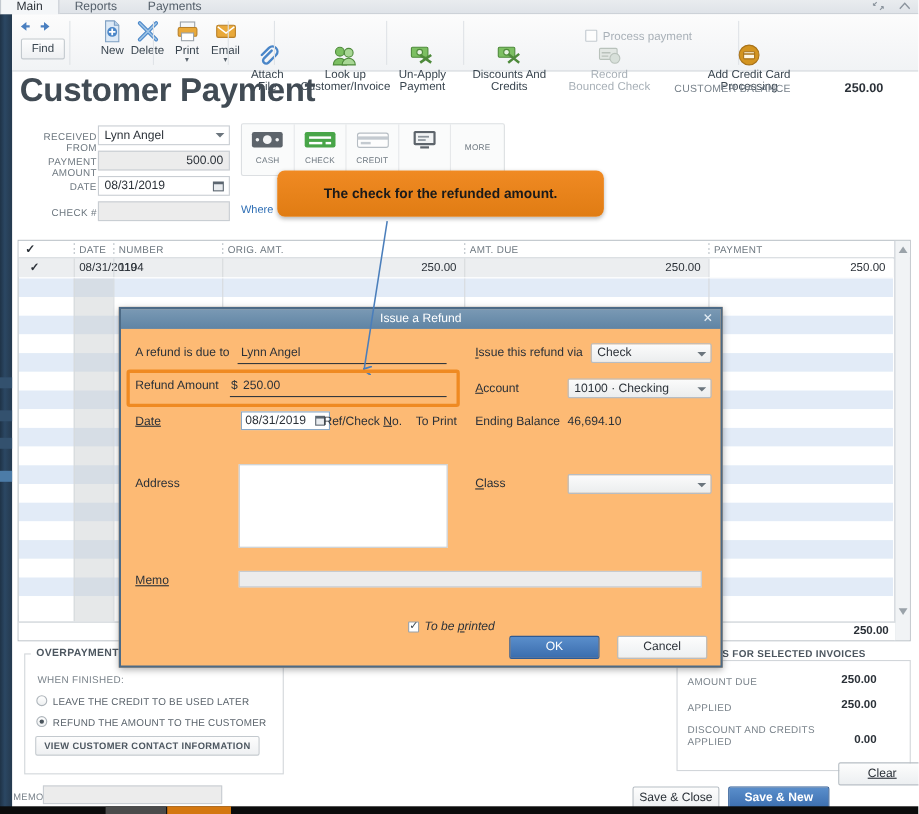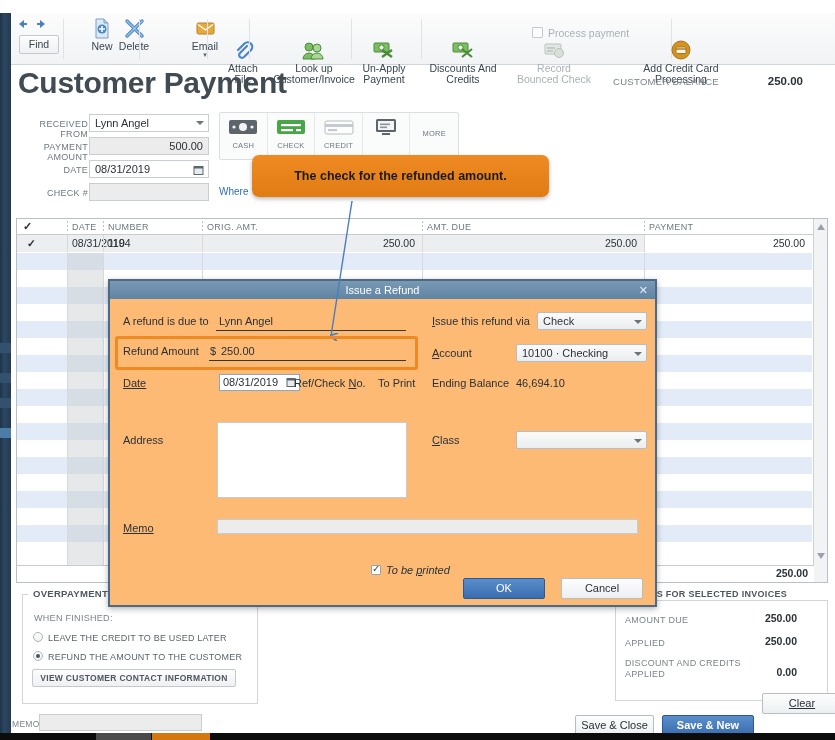--- a/index.html
+++ b/index.html
@@ -181,20 +181,39 @@
 
   
   .taskbar { position:absolute; left:0; bottom:0; width:835px; height:7px; background:#0c0c0c; }
   .tb-seg { position:absolute; bottom:0; height:7px; }
 </style>
 </head>
 <body>
 
 <div id="root">
 
+  <div class="titlebar">
+    <div class="tabstrip">
+      <div class="tab active">Main</div>
+      <div class="tab">Reports</div>
+      <div class="tab">Payments</div>
+    </div>
+    <div class="winbtns">
+      <span class="winbtn">
+        <svg width="11" height="9" viewBox="0 0 11 9">
+            <path d="M1 4 L4 1 M1 4 L1 2 M1 4 L3 4 M10 5 L7 8 M10 5 L10 7 M10 5 L8 5" stroke="#8b949d" stroke-width="1" fill="none"></path>
+          </svg>
+      </span>
+      <span class="winbtn">
+        <svg width="13" height="9" viewBox="0 0 13 9">
+            <path d="M2 7 L6.5 2 L11 7" stroke="#8b949d" stroke-width="1.2" fill="none"></path>
+          </svg>
+      </span>
+    </div>
+  </div>
 
   <div class="rail">
     <div class="rail-chip" style="top:330px;height:10px;background:#33516e;"></div>
     <div class="rail-chip" style="top:360px;height:10px;background:#33516e;"></div>
     <div class="rail-chip" style="top:385px;height:10px;background:#33516e;"></div>
     <div class="rail-chip" style="top:415px;height:10px;background:#4c7ca8;"></div>
   </div>
 
   <div class="ribbon">
     <div class="navarrows">
@@ -230,20 +249,31 @@
         <svg width="21" height="21" viewBox="0 0 21 21">
             <path d="M3 3 L18 18 M18 3 L3 18" stroke="#4a86c8" stroke-width="3.4" stroke-linecap="round"></path>
             <path d="M3 3 L18 18 M18 3 L3 18" stroke="#9cc3e6" stroke-width="1.4" stroke-linecap="round"></path>
           </svg>
       </span>
       <span>Delete</span>
     </div>
 
     <div class="rb-sep" style="left:128px;"></div>
 
+    <div class="rb-item" style="left:122px;">
+      <span class="ico">
+        <svg width="21" height="21" viewBox="0 0 21 21">
+            <rect x="4" y="2" width="13" height="5" fill="#f5f7f8" stroke="#9aa2a9"></rect>
+            <rect x="2" y="7" width="17" height="8" rx="1.5" fill="#e9a93a" stroke="#b8802a"></rect>
+            <rect x="5" y="12" width="11" height="7" fill="#fff" stroke="#9aa2a9"></rect>
+          </svg>
+      </span>
+      <span>Print</span>
+      <span class="caret">▾</span>
+    </div>
 
     <div class="rb-item" style="left:157px;">
       <span class="ico">
         <svg width="21" height="21" viewBox="0 0 21 21">
             <rect x="2" y="5" width="17" height="11" rx="1.5" fill="#e9a93a" stroke="#b8802a"></rect>
             <path d="M3 6.5 L10.5 12 L18 6.5" stroke="#fff" stroke-width="1.4" fill="none"></path>
           </svg>
       </span>
       <span>Email</span>
       <span class="caret">▾</span>

